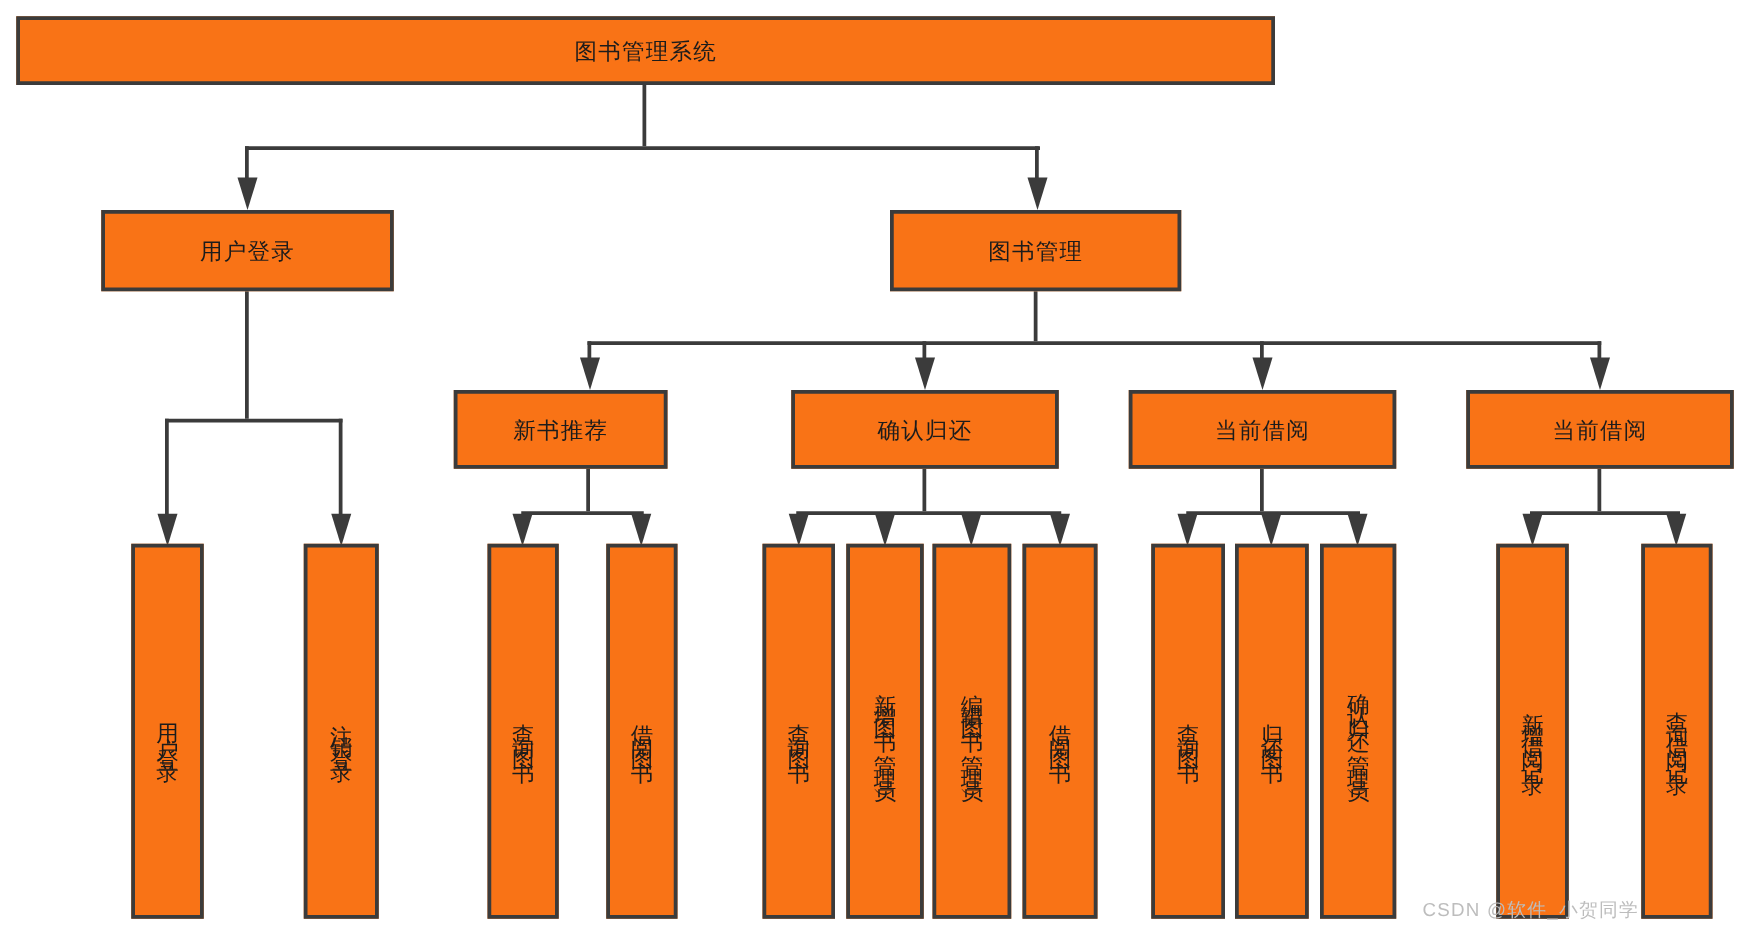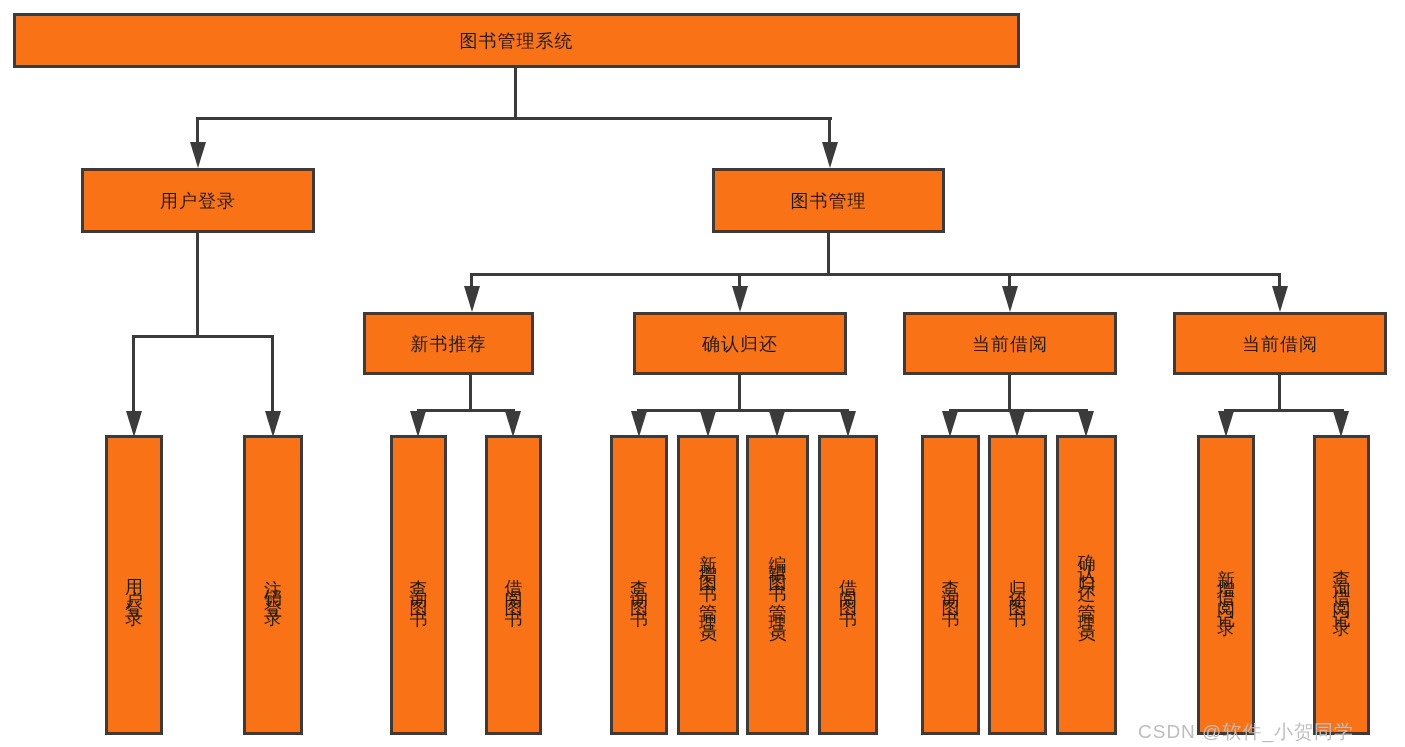--- a/index.html
+++ b/index.html
@@ -36,21 +36,21 @@
   .ln{position:absolute;background:var(--line);z-index:1;}
   .arr{
     position:absolute;width:0;height:0;z-index:1;
     border-left:8px solid transparent;
     border-right:8px solid transparent;
     border-top:26px solid var(--line);
   }
   .watermark{
     position:absolute;
     left:1138px;top:719px;
-    font-size:19px;
+    font-size:15px;
     color:var(--wm);
     letter-spacing:1px;
     z-index:3;
     white-space:nowrap;
   }
 </style>
 </head>
 <body>
 
 <div id="stage">

